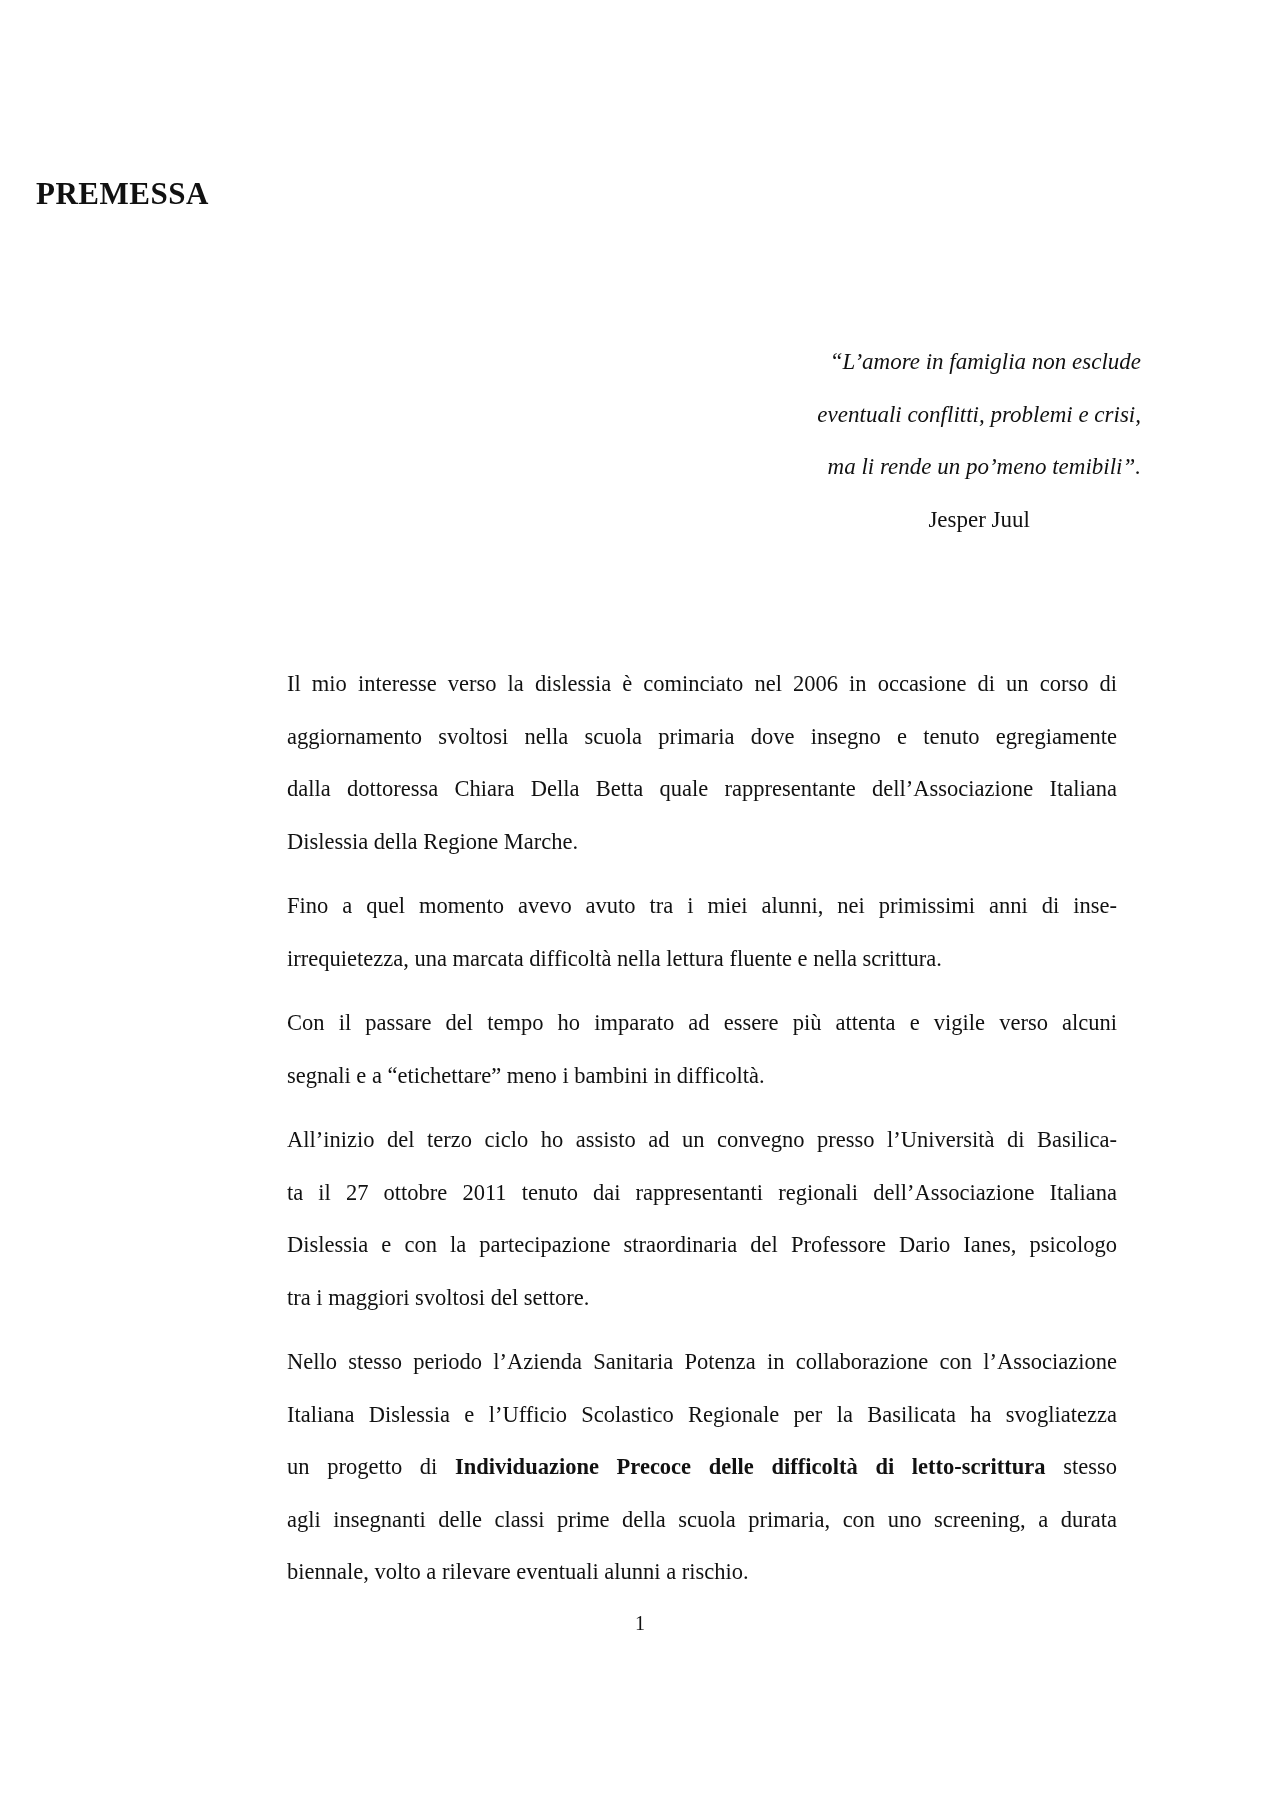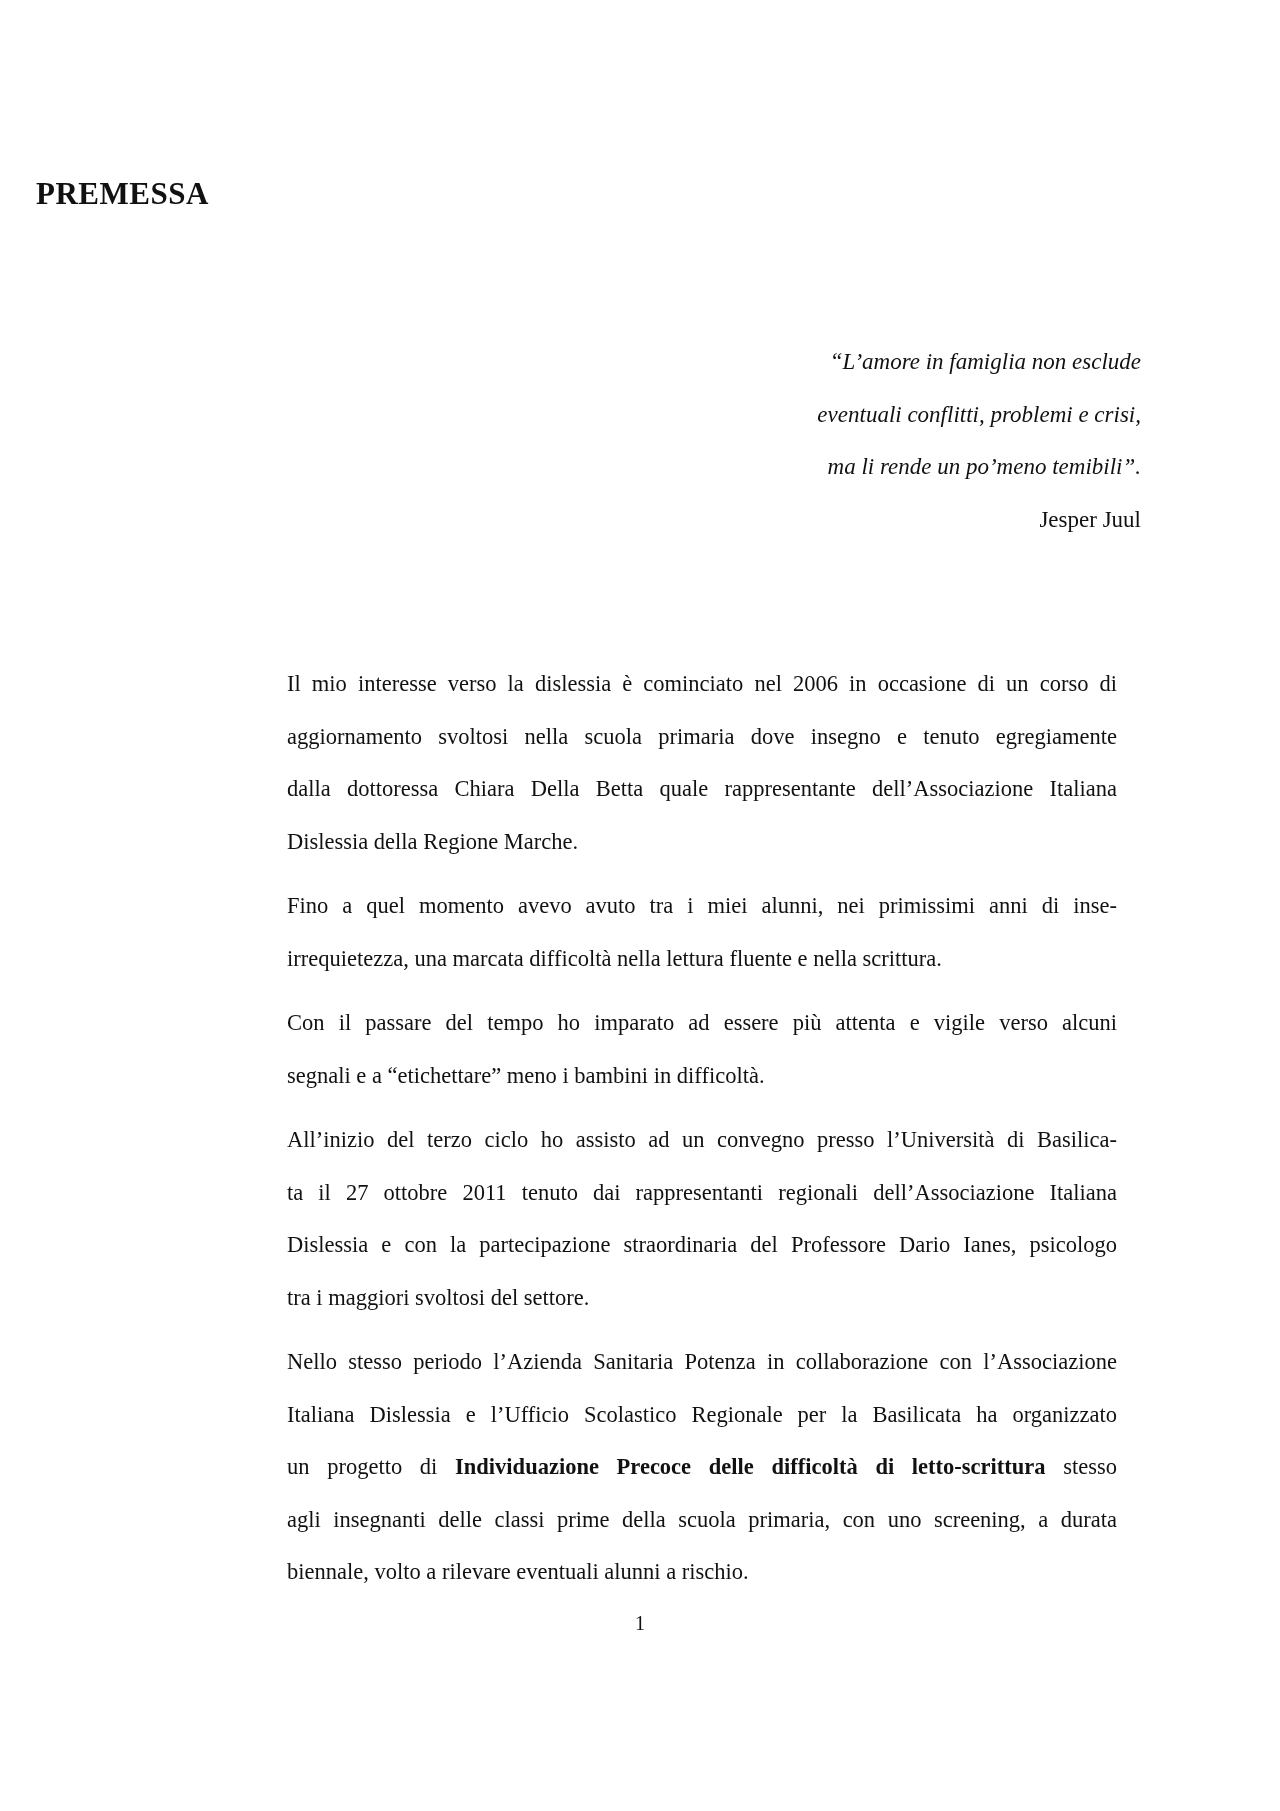--- a/index.html
+++ b/index.html
@@ -3,21 +3,21 @@
 <meta charset="utf-8">
 <style>
   html, body { margin: 0; padding: 0; background: #ffffff; }
   body { width: 1280px; height: 1811px; position: relative; overflow: hidden;
          font-family: "Liberation Serif", "DejaVu Serif", serif; color: #111; }
   .title { position: absolute; top: 176px; left: 0; width: 1280px; text-align: left;
            font-weight: bold; font-size: 31px; letter-spacing: 0.5px; padding-left: 36px; }
   .epigraph { position: absolute; top: 336px; right: 139px; text-align: right;
               font-size: 23px; line-height: 52.5px; }
   .epigraph .q { font-style: italic; display: block; }
-  .epigraph .author { display: block; }
+  .epigraph .author { display: block; text-align: center; }
   .body { position: absolute; top: 646px; left: 275px; width: 854px;
           font-size: 22.5px; line-height: 52.5px; text-align: justify; }
   .body p { margin: 12px; }
   .line { display: block; text-align: justify; text-align-last: justify; white-space: nowrap; }
   .line.last { text-align-last: left; }
   .page-num { position: absolute; top: 1612px; left: 0; width: 1280px; text-align: center; font-size: 20px; }
   b { font-weight: bold; }
 </style>
 </head>
 <body>
@@ -47,20 +47,20 @@
     <span class="line last">segnali e a “etichettare”  meno i bambini in difficoltà.</span>
   </p>
   <p>
     <span class="line">All’inizio del terzo ciclo ho assisto ad un convegno presso l’Università di Basilica-</span>
     <span class="line">ta il 27 ottobre 2011 tenuto dai rappresentanti regionali dell’Associazione Italiana</span>
     <span class="line">Dislessia e con la partecipazione straordinaria del Professore Dario Ianes, psicologo</span>
     <span class="line last">tra i maggiori svoltosi del settore.</span>
   </p>
   <p>
     <span class="line">Nello stesso periodo l’Azienda Sanitaria Potenza in collaborazione con l’Associazione</span>
-    <span class="line">Italiana Dislessia e l’Ufficio Scolastico Regionale per la Basilicata ha organizzato</span>
+    <span class="line">Italiana Dislessia e l’Ufficio Scolastico Regionale per la Basilicata ha svogliatezza</span>
     <span class="line"><span style="white-space:pre">un progetto di </span><b>Individuazione Precoce delle difficoltà di letto-scrittura</b><span style="white-space:pre"> stesso</span></span>
     <span class="line">agli insegnanti delle classi prime della scuola primaria, con uno screening, a durata</span>
     <span class="line last">biennale, volto a rilevare eventuali alunni a rischio.</span>
   </p>
 </div>
 
 <div class="page-num">1</div>
 
 </body></html>

